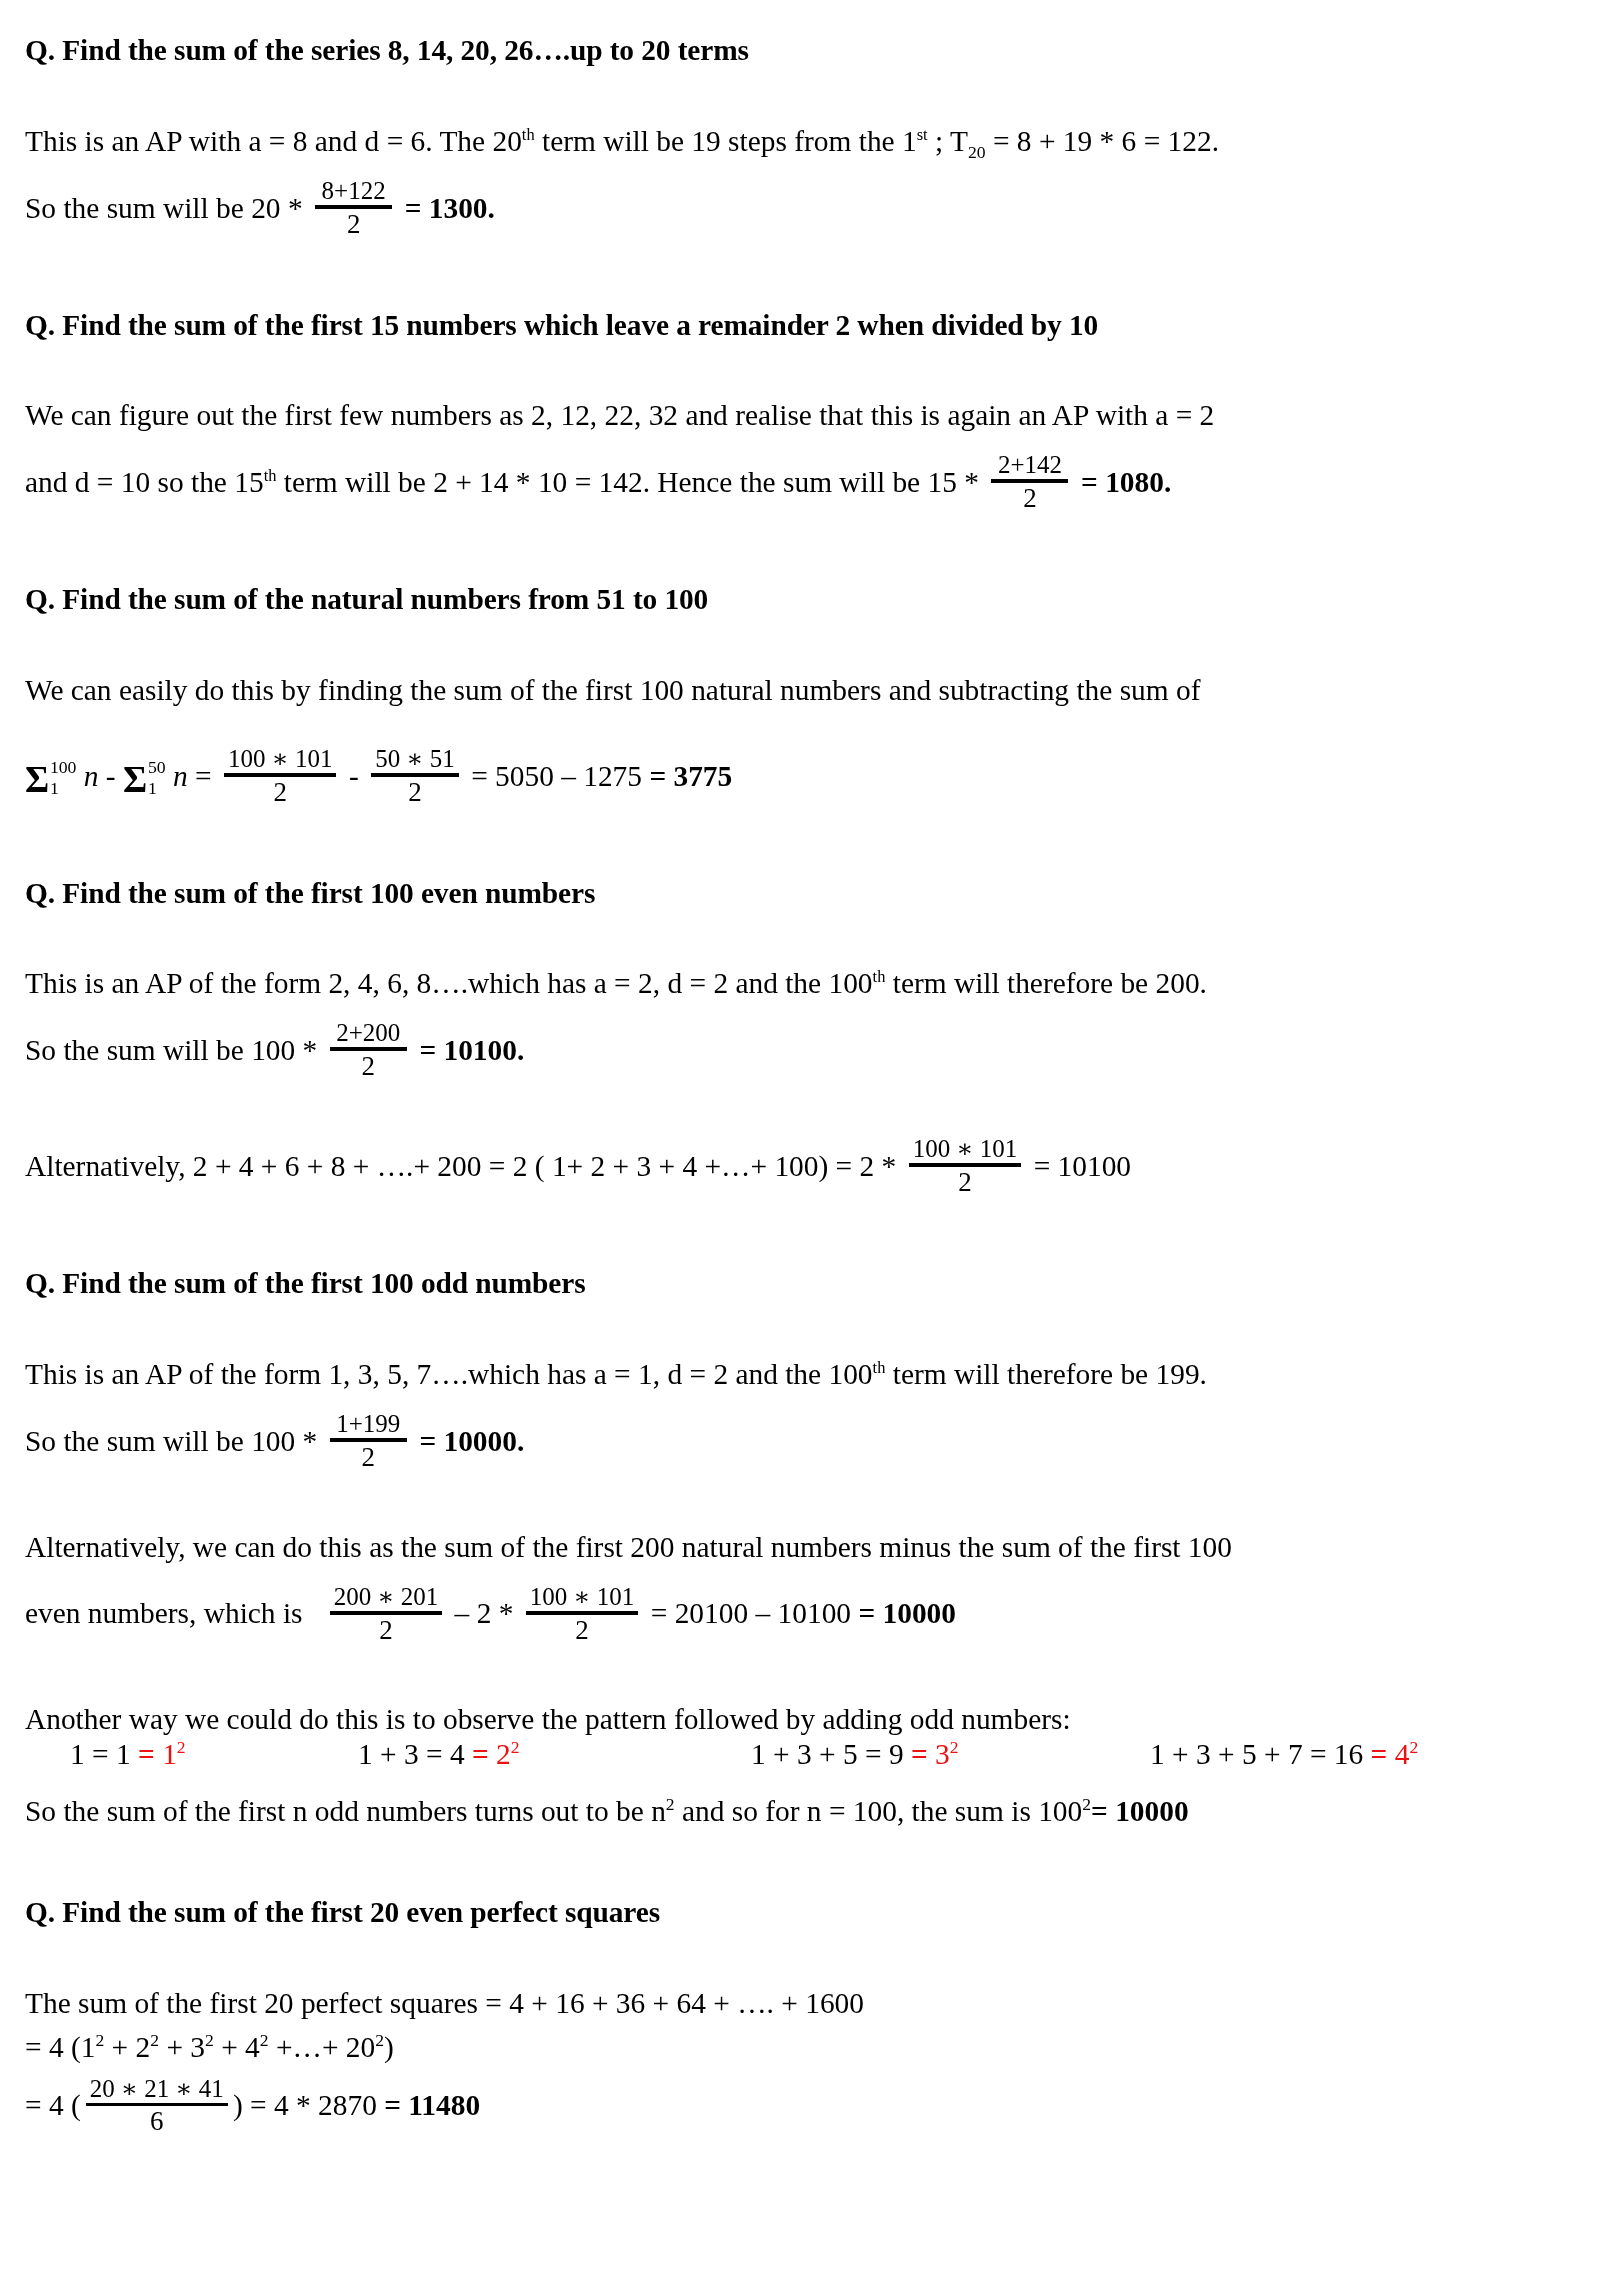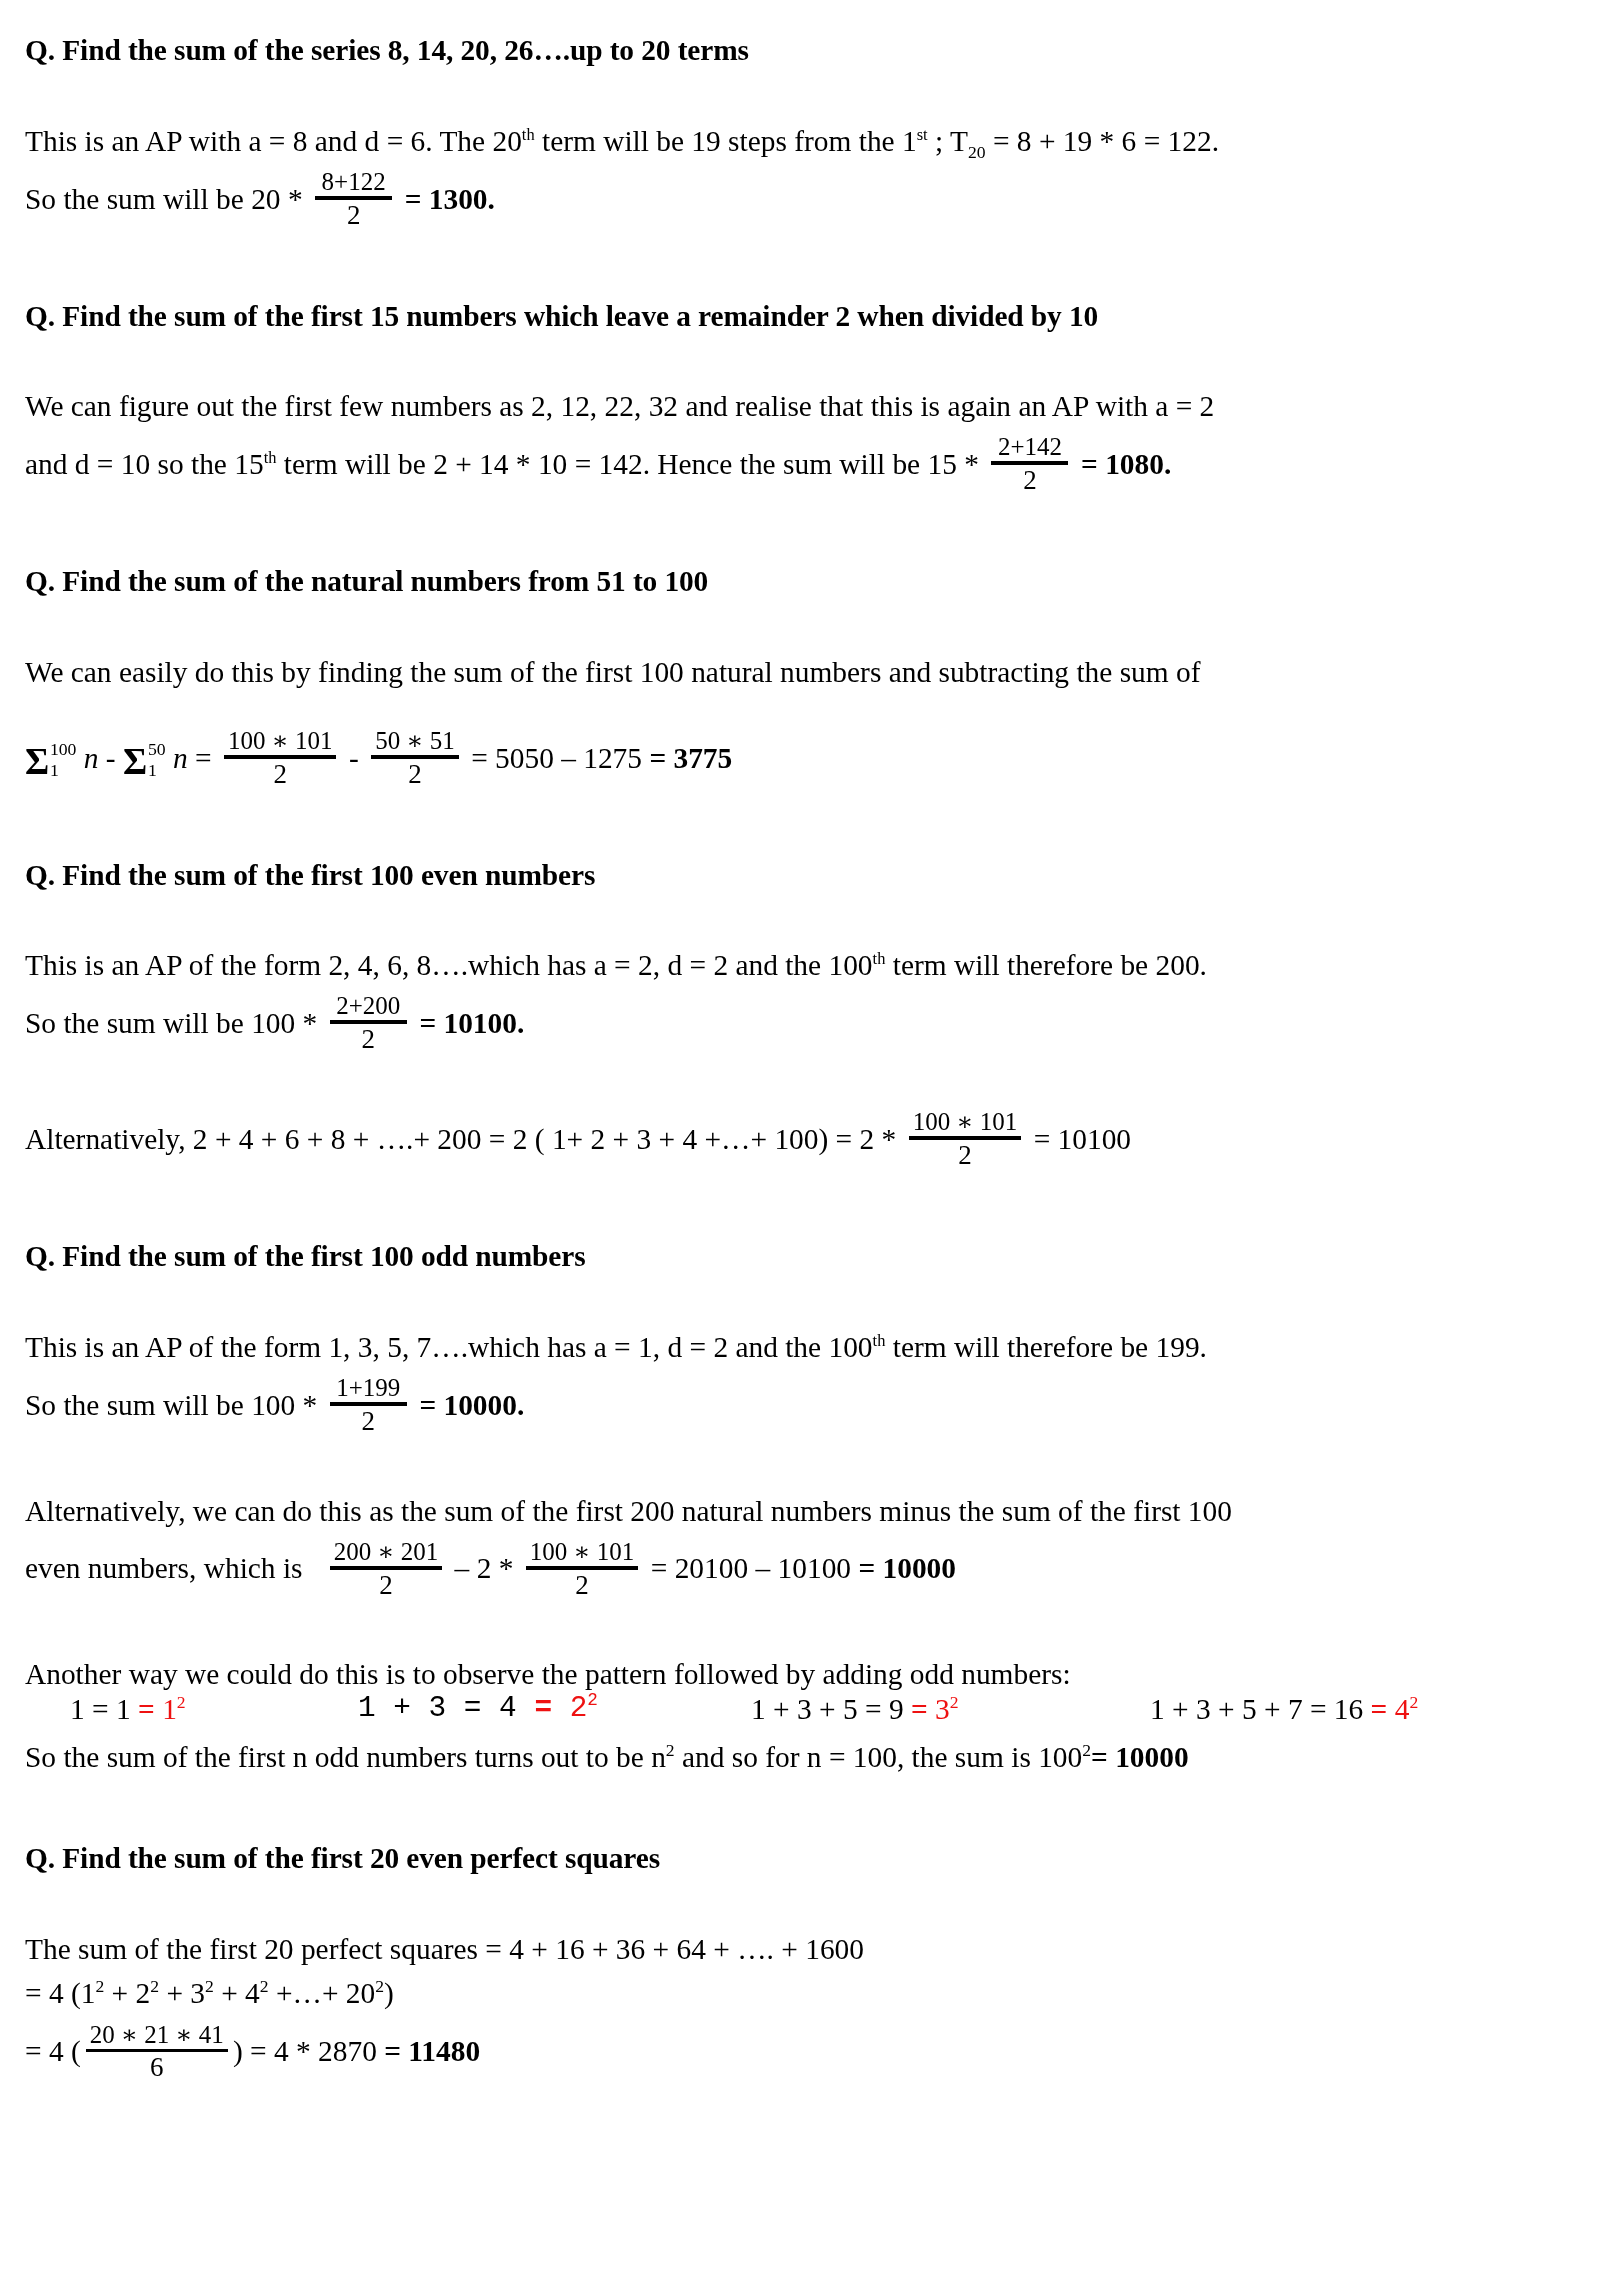--- a/index.html
+++ b/index.html
@@ -26,21 +26,21 @@
     font-size:29.4px;
     line-height:1.18;
     margin:0;
     text-align:justify;
     text-justify:inter-word;
   }
   .para.nj { text-align:left; }
   .gap-m  { height:41px; }
   .gap-l  { height:56px; }
   .gap-xl { height:68px; }
-  .line   { margin-top:13px; }
+  .line   { margin-top:22px; }
 
   sup.ord { font-size:0.56em; vertical-align:super; line-height:0; }
   sub.sb  { font-size:0.60em; vertical-align:sub;  line-height:0; }
   sup.pw  { font-size:0.60em; vertical-align:super; line-height:0; }
 
   
   .frac {
     display:inline-flex;
     flex-direction:column;
     align-items:center;
@@ -79,21 +79,21 @@
   .red { color:#ee1111; }
   .b { font-weight:bold; }
   .patternrow {
     font-size:29.4px;
     line-height:1.18;
     margin:0;
     display:flex;
     white-space:nowrap;
   }
   .patternrow .cell1 { width:288px;margin-left:45px; }
-  .patternrow .cell2 { width:393px;font-family:Liberation Mono, monospace; }
+  .patternrow .cell2 { width:393px; }
   .patternrow .cell3 { width:399px; }
   .patternrow .cell4 { width:auto; }
 </style>
 </head>
 <body>
 
 <div class="page">
 
   <h1 class="qhead">Q. Find the sum of the series 8, 14, 20, 26….up to 20 terms</h1>
   <div class="gap-l"></div>

